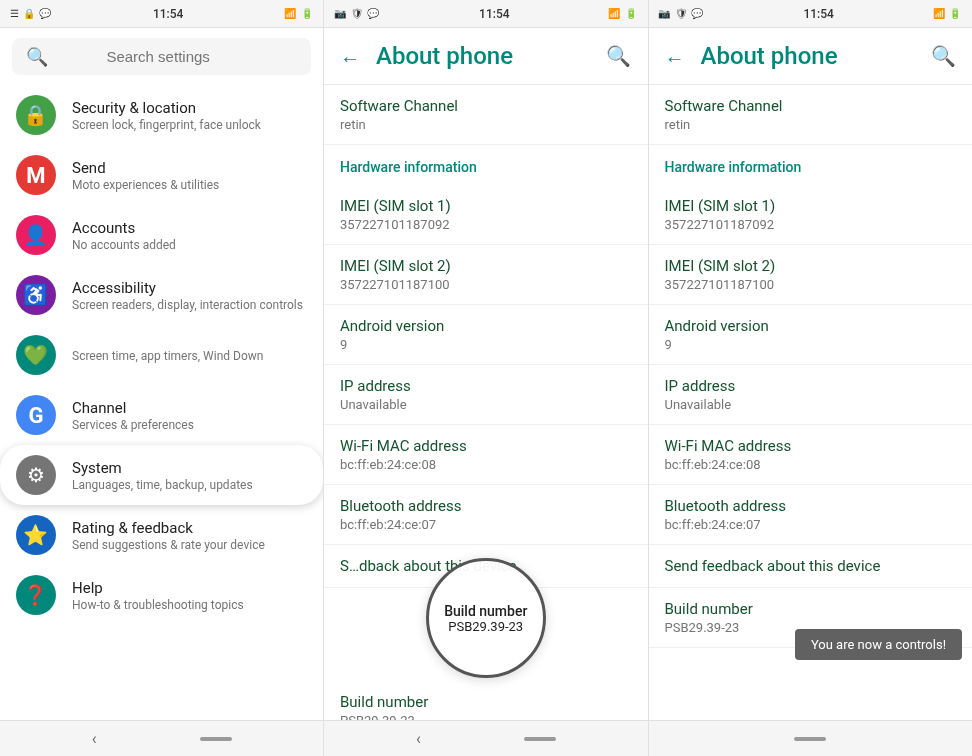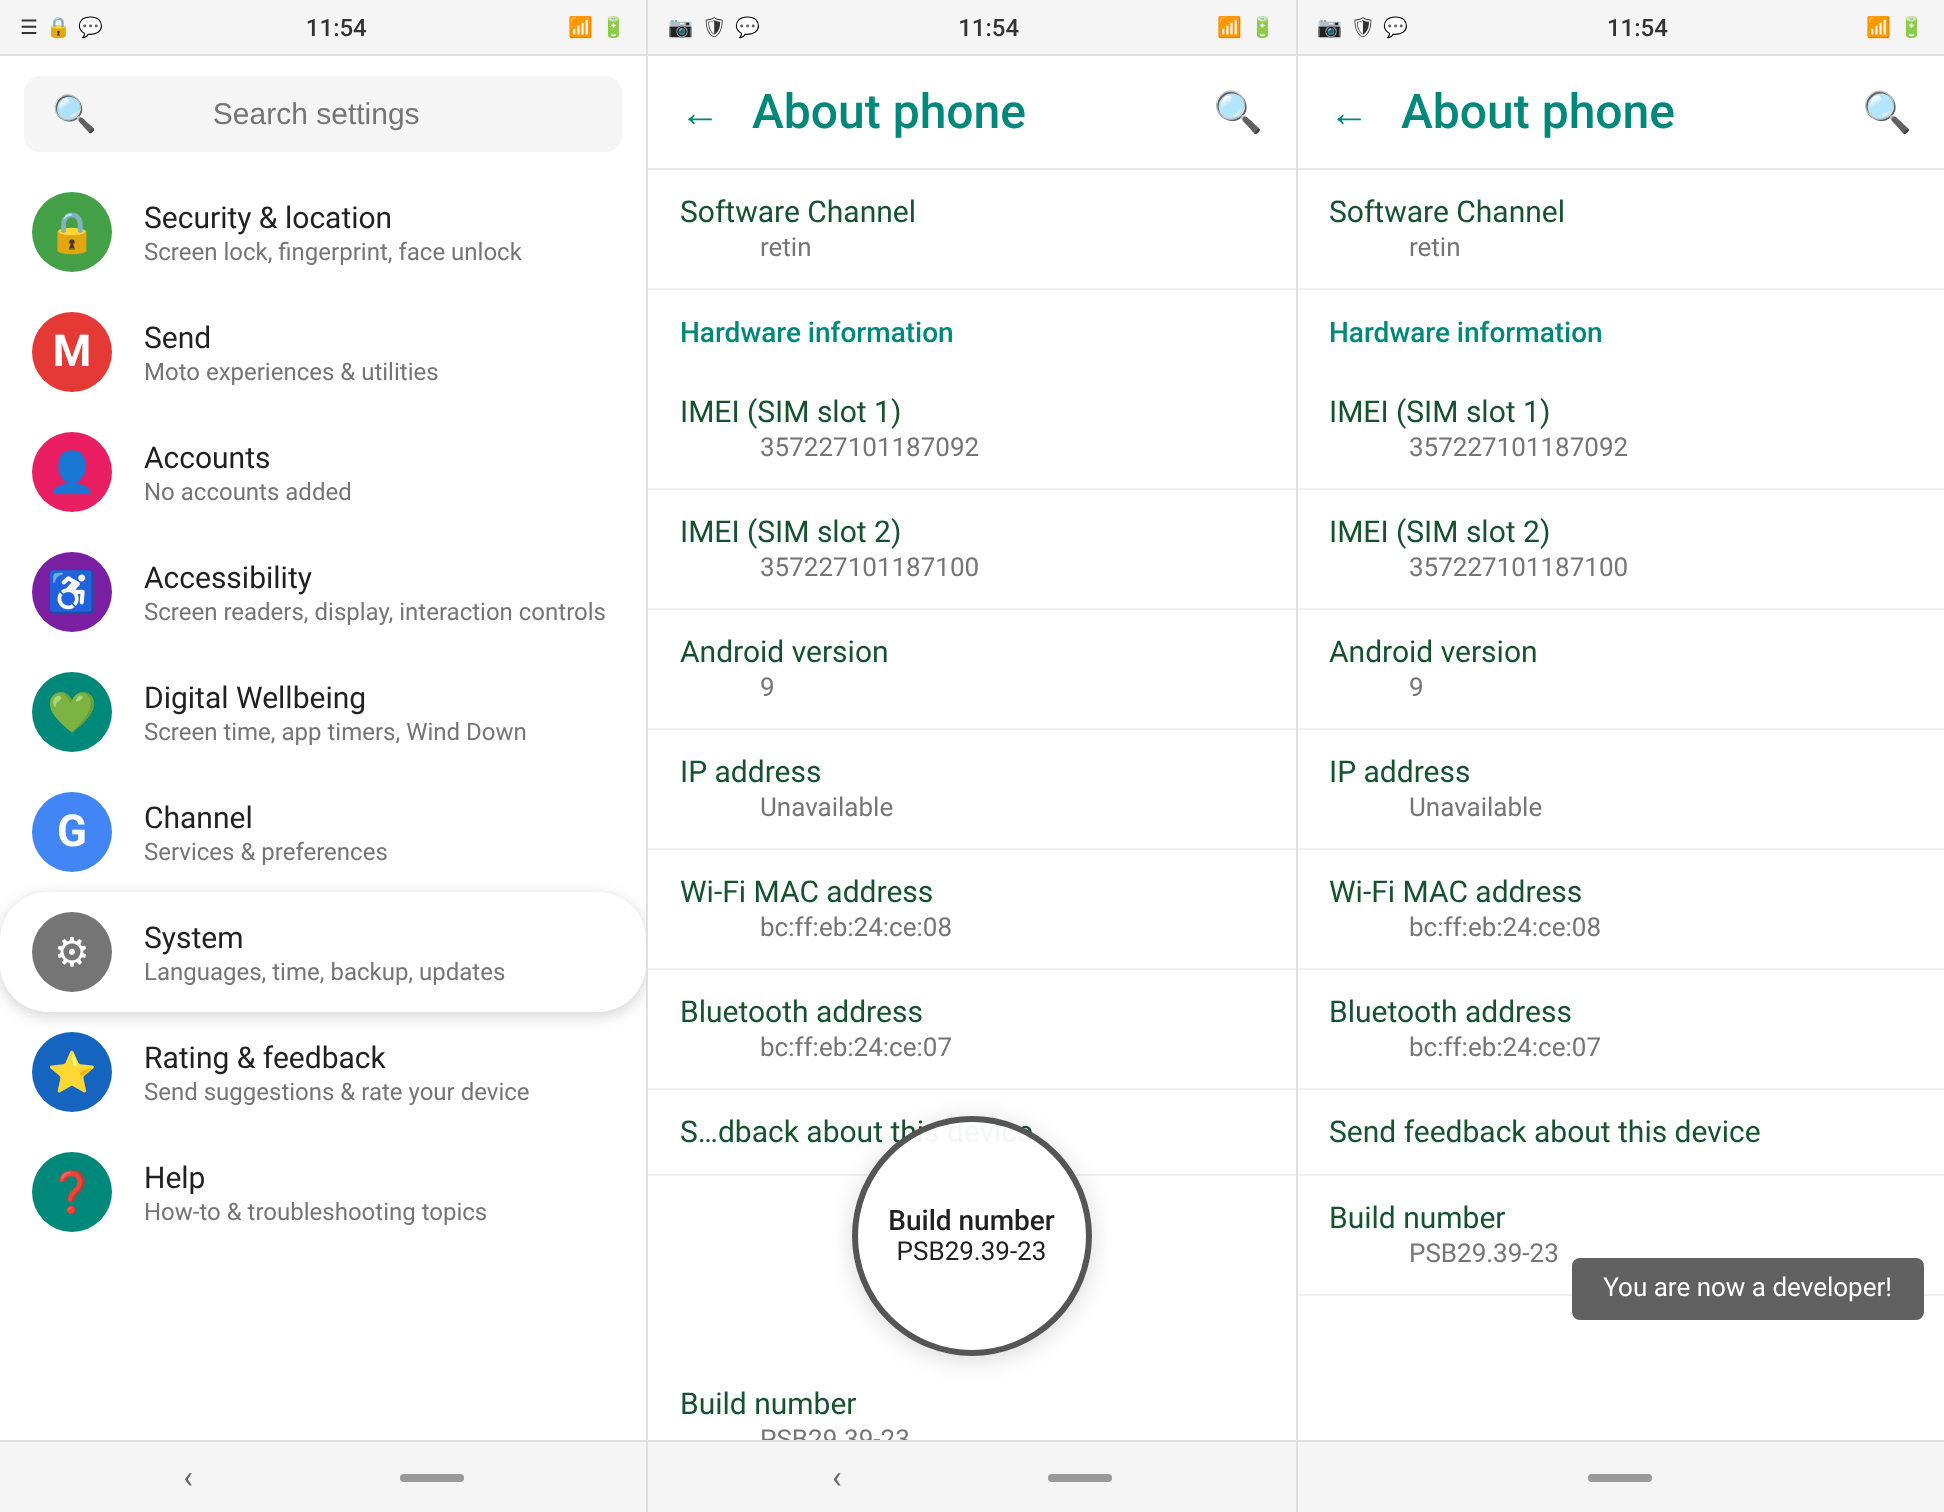--- a/index.html
+++ b/index.html
@@ -168,21 +168,20 @@
     }
     .about-item-label {
       font-size: 15px;
       color: #14532d;
       font-weight: 400;
     }
     .about-item-value {
       font-size: 13px;
       color: #757575;
       margin-top: 2px;
-      margin-left: 40px;
     }
     .about-item-header {
       padding: 14px 16px 10px;
       font-size: 14px;
       color: #00897b;
       font-weight: 500;
       background: #fff;
     }
 
     
@@ -342,21 +341,20 @@
         <div class="settings-icon" style="background:#7b1fa2">♿</div>
         <div class="settings-text">
           <div class="settings-title">Accessibility</div>
           <div class="settings-subtitle">Screen readers, display, interaction controls</div>
         </div>
       </div>
 
       <div class="settings-item">
         <div class="settings-icon" style="background:#00897b">💚</div>
         <div class="settings-text">
-          <div class="settings-title">Digital Wellbeing</div>
           <div class="settings-subtitle">Screen time, app timers, Wind Down</div>
         </div>
       </div>
 
       <div class="settings-item">
         <div class="settings-icon" style="background:#4285f4;font-size:22px;font-weight:bold;">G</div>
         <div class="settings-text">
           <div class="settings-title">Channel</div>
           <div class="settings-subtitle">Services &amp; preferences</div>
         </div>
@@ -478,21 +476,21 @@
       </div>
       <div class="about-item">
         <div class="about-item-label">Send feedback about this device</div>
       </div>
       <div class="about-item" style="min-height:60px;">
         <div class="about-item-label">Build number</div>
         <div class="about-item-value">PSB29.39-23</div>
       </div>
     </div>
 
-    <div class="toast">You are now a developer!</div>
+    <div class="toast">You are now a controls!</div>
   </div>
 
 </div>
 
 <div class="nav-bar">
   <div class="nav-section">
     <span class="nav-arrow">‹</span>
     <div class="nav-btn"></div>
   </div>
   <div class="nav-section">

